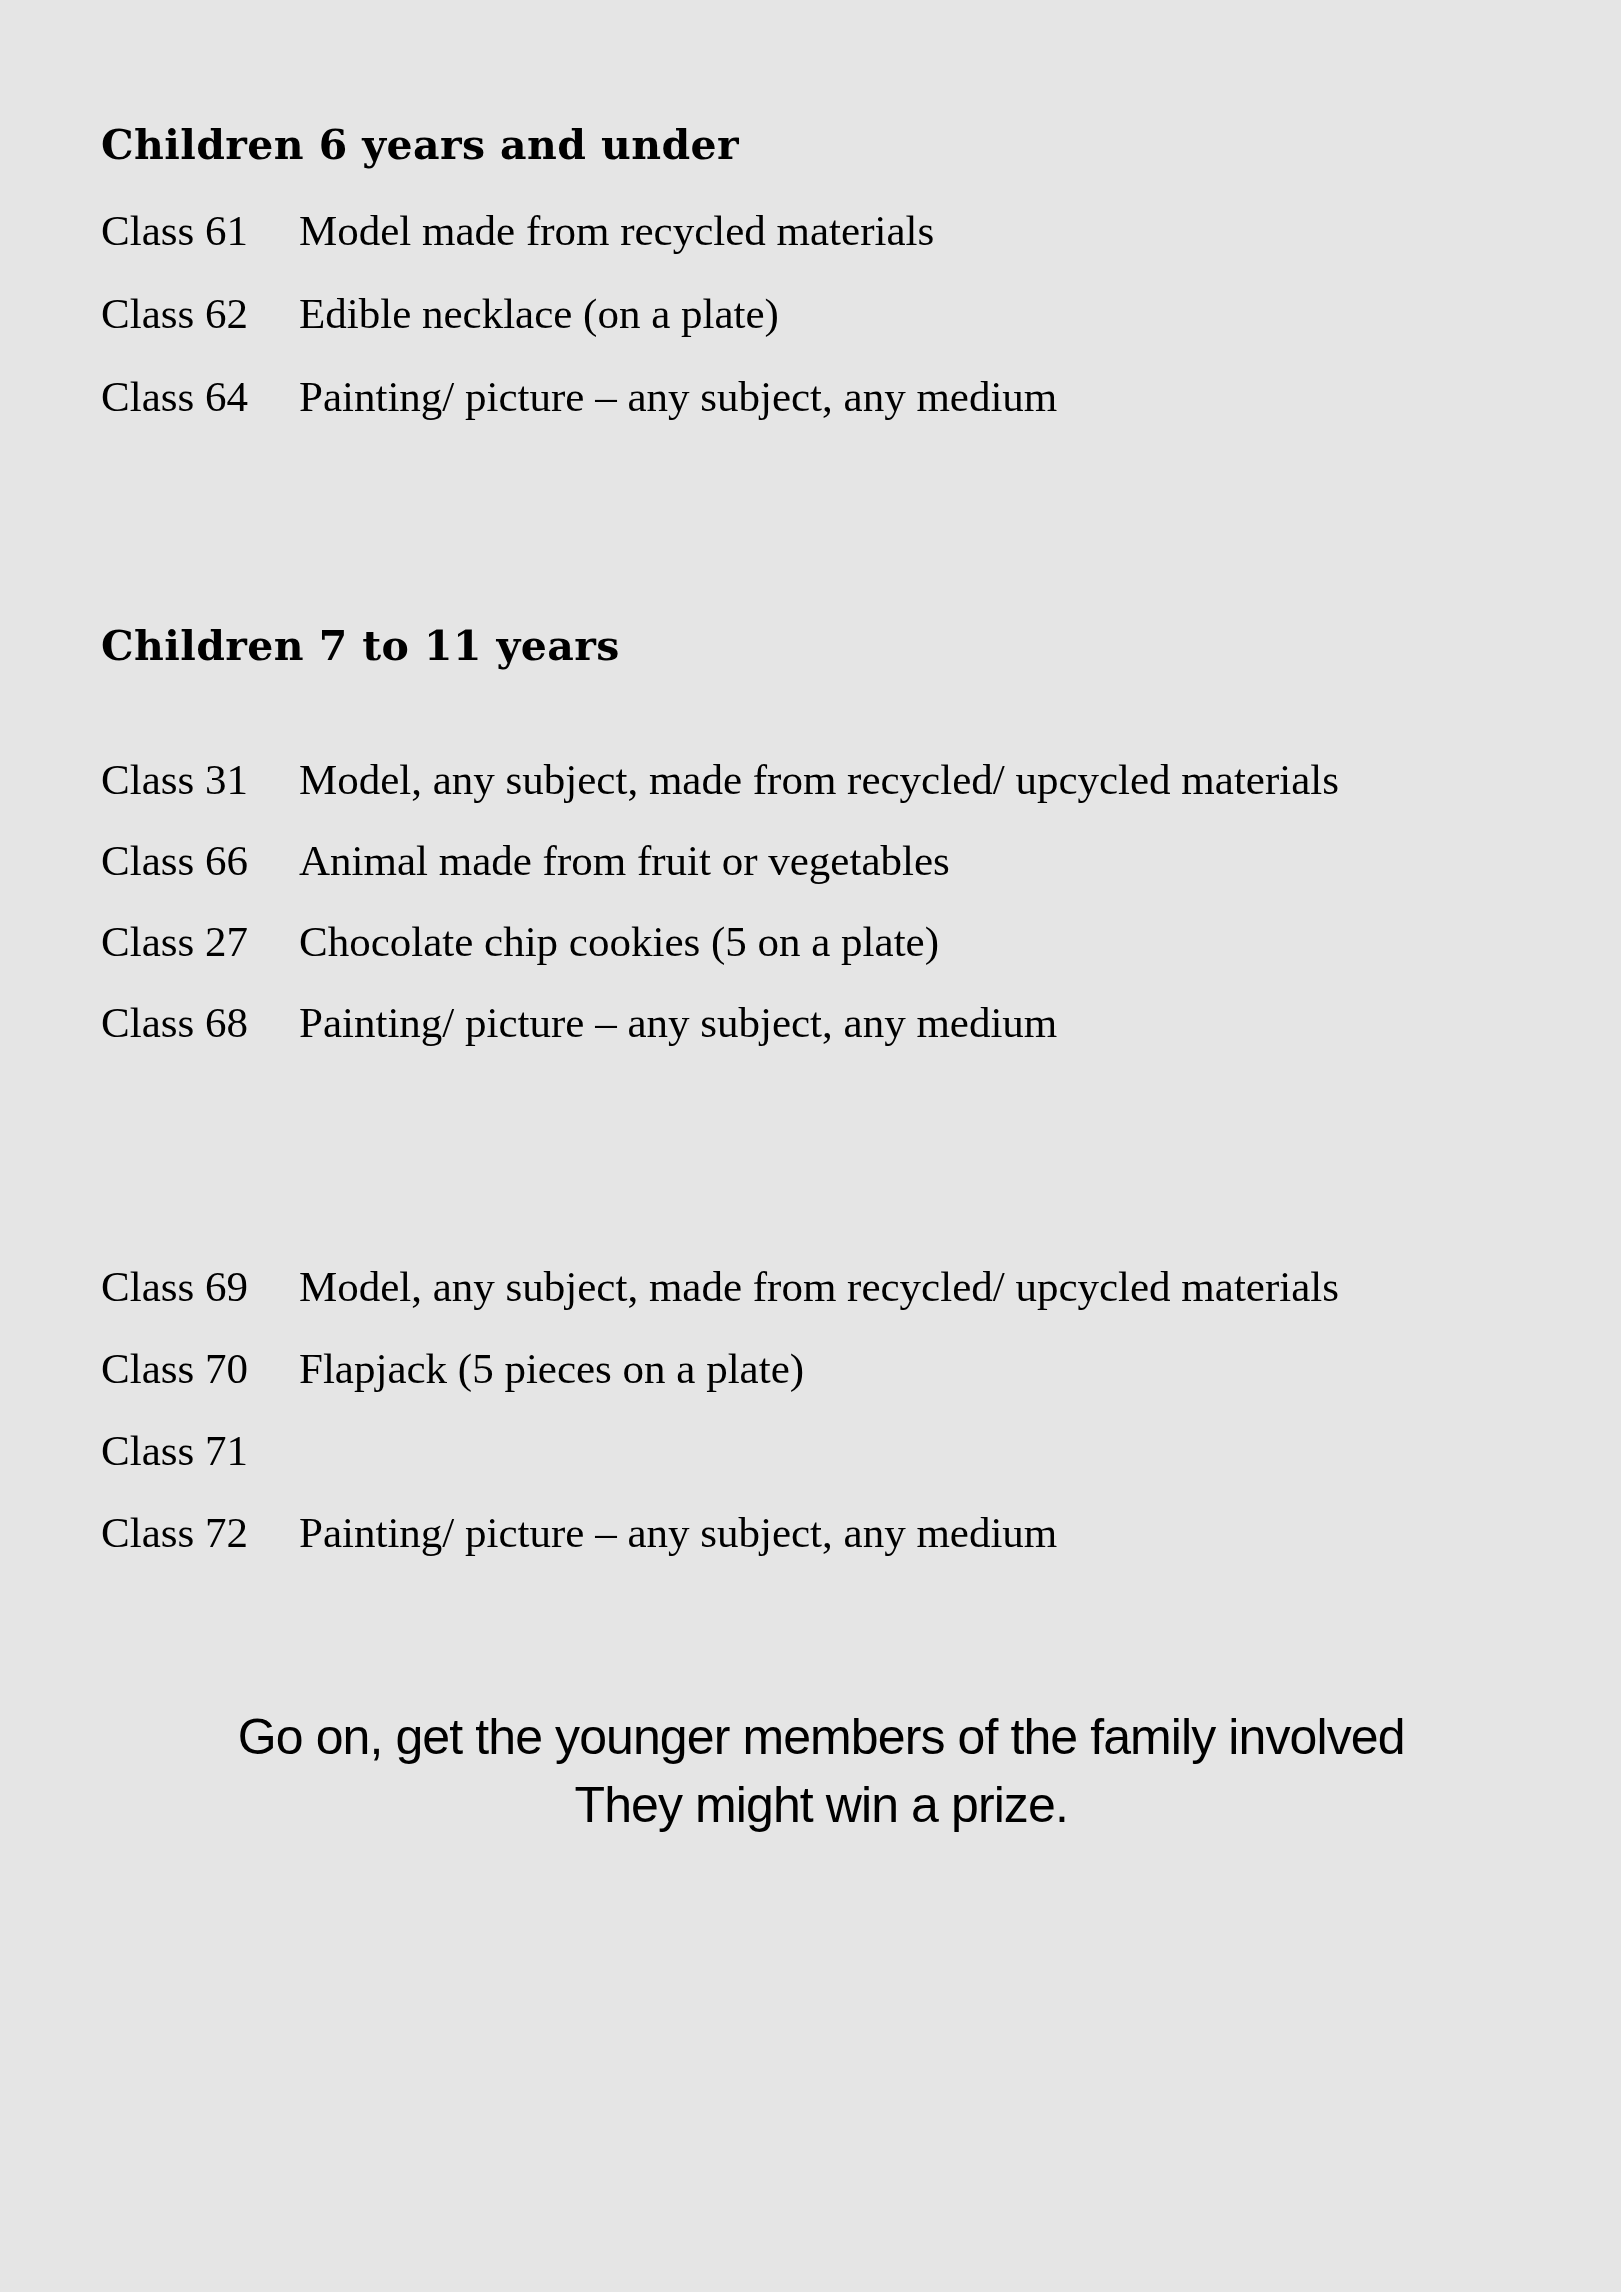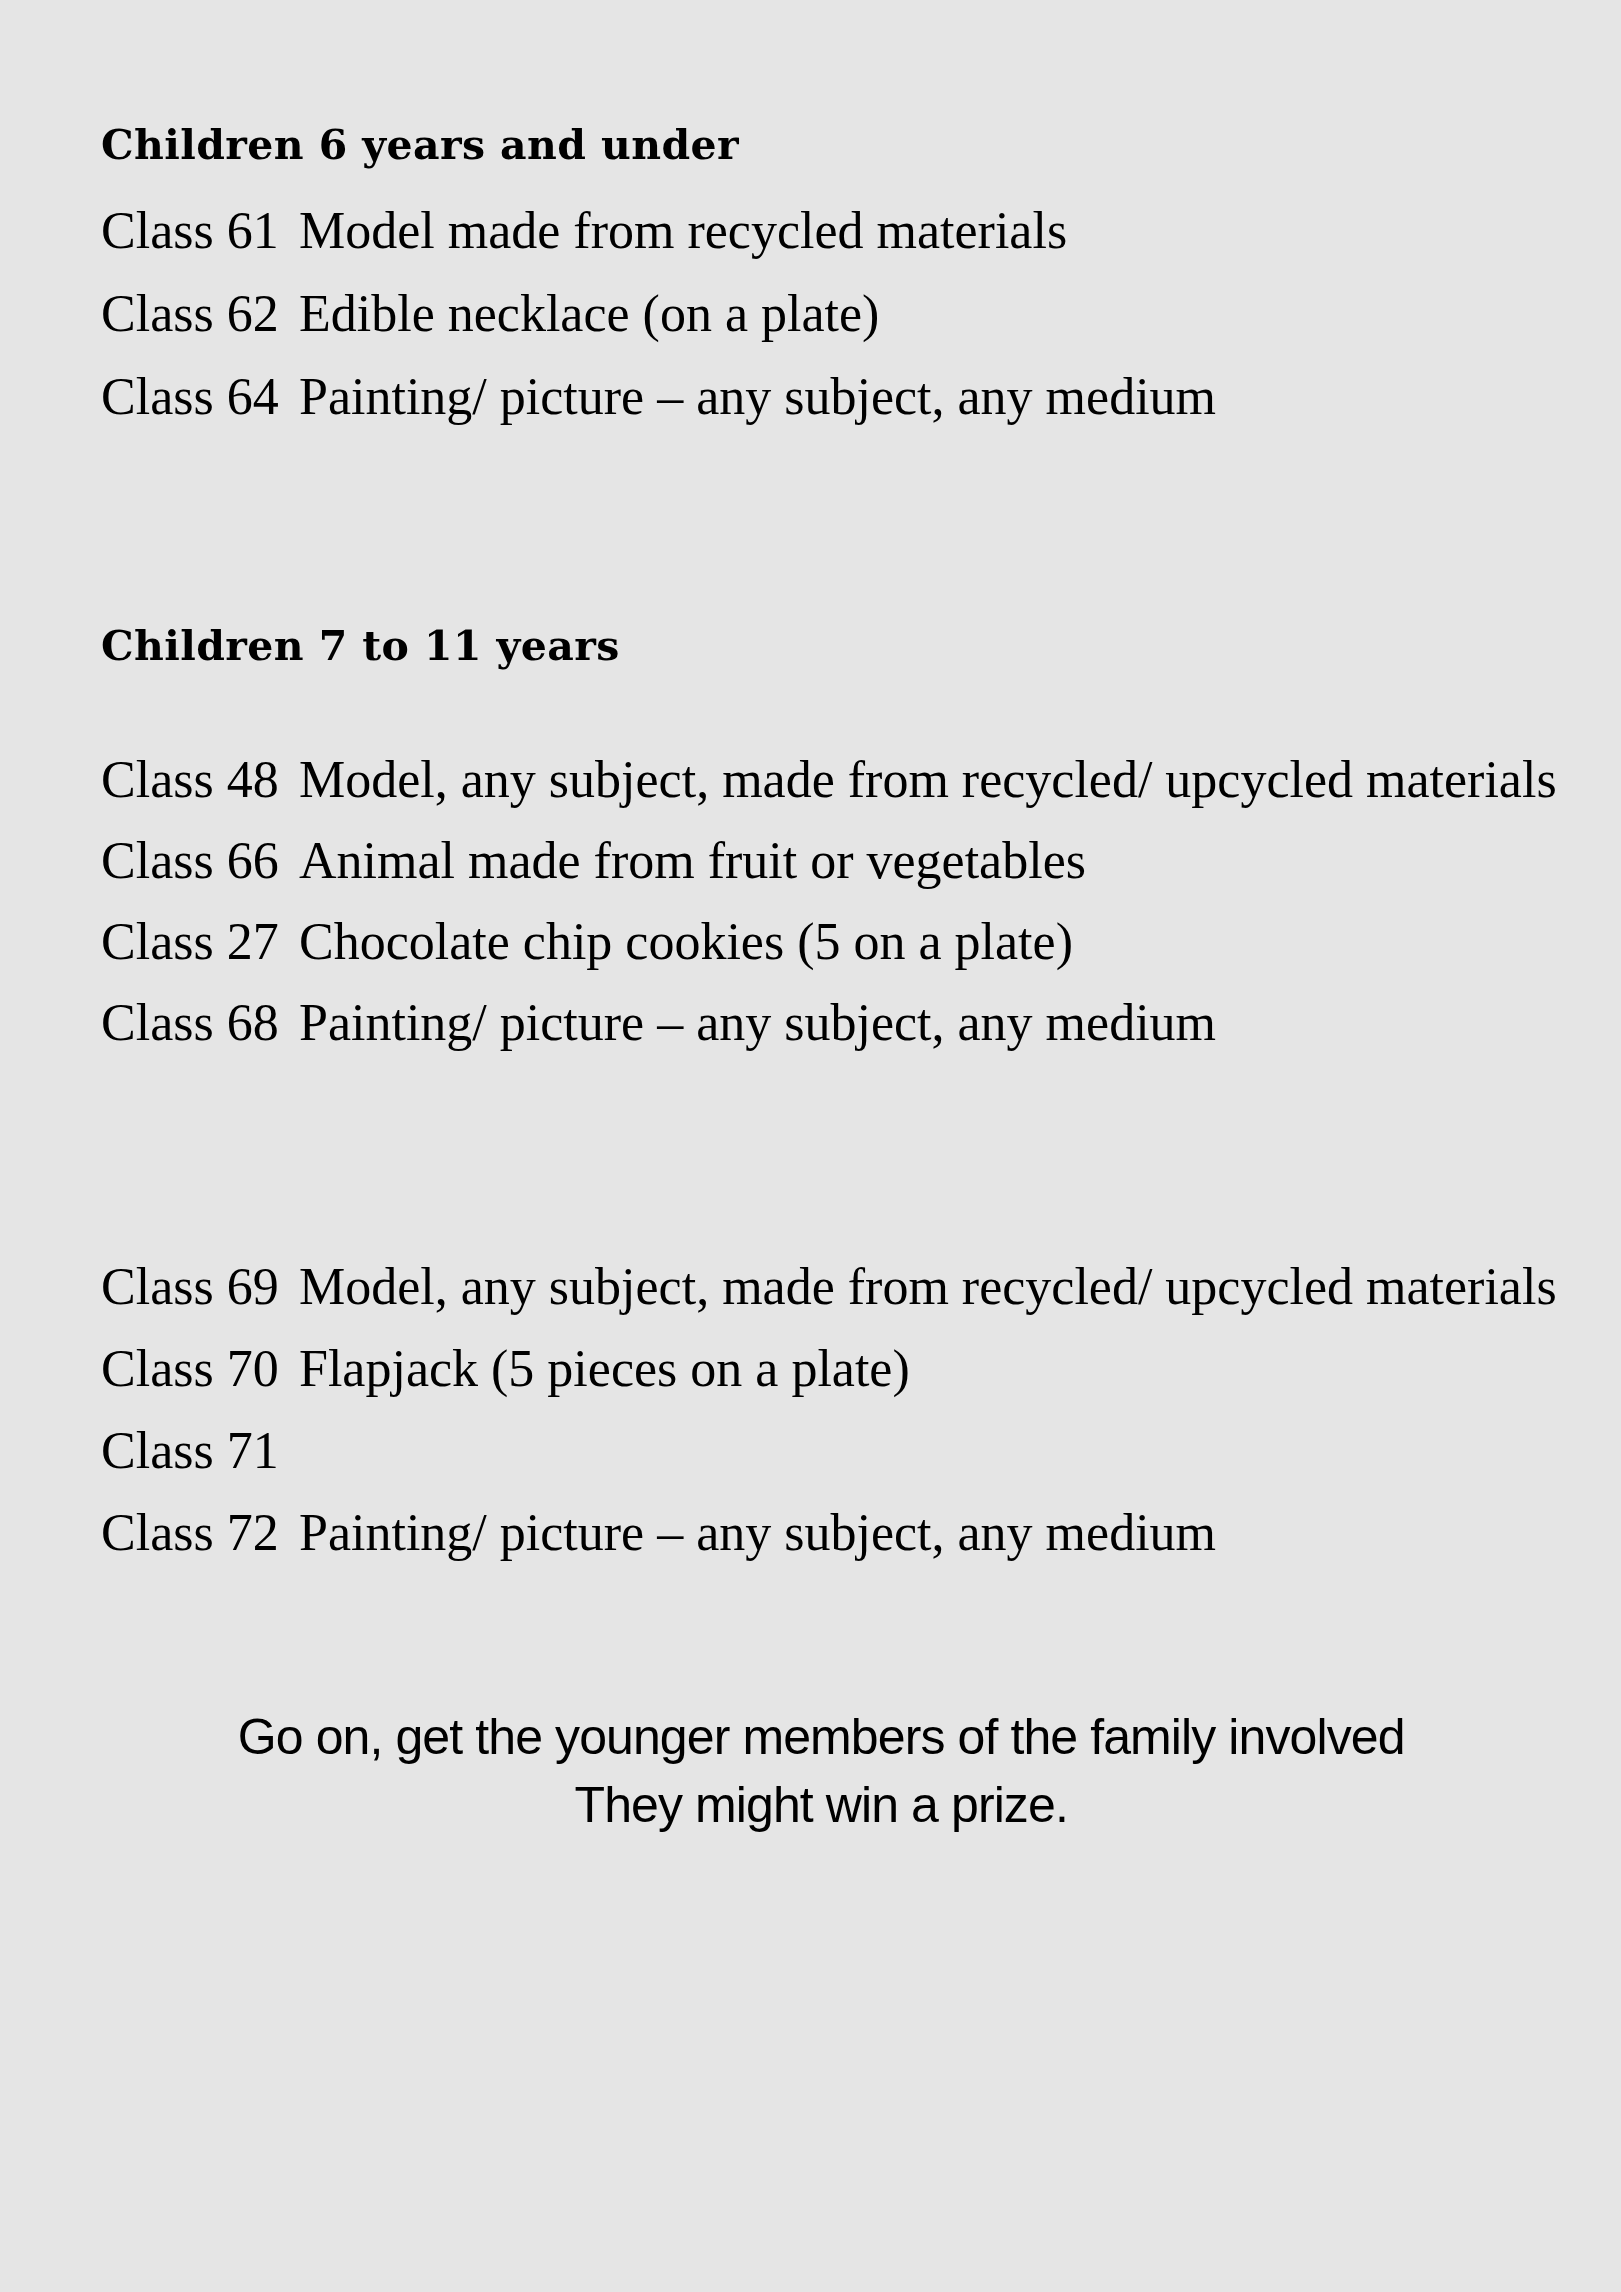--- a/index.html
+++ b/index.html
@@ -24,21 +24,21 @@
     margin: 0;
     font-family: "DejaVu Serif", "Liberation Serif", serif;
     font-weight: 700;
     font-size: 41px;
     line-height: 45px;
     letter-spacing: 0.4px;
     white-space: nowrap;
   }
   .rows {
     font-family: "Liberation Serif", serif;
-    font-size: 52px;
+    font-size: 43px;
     line-height: 39px;
     white-space: nowrap;
   }
   .row {
     display: flex;
     align-items: flex-start;
   }
   .cls {
     flex: 0 0 198px;
     width: 198px;
@@ -92,21 +92,21 @@
         <span class="cls">Class 64</span>
         <span class="desc">Painting/ picture – any subject, any medium</span>
       </div>
     </div>
   </section>
 
   <section class="section s2">
     <h2 class="heading">Children 7 to 11 years</h2>
     <div class="rows">
       <div class="row">
-        <span class="cls">Class 48</span>
+        <span class="cls">Class 31</span>
         <span class="desc">Model, any subject, made from recycled/ upcycled materials</span>
       </div>
       <div class="row">
         <span class="cls">Class 66</span>
         <span class="desc">Animal made from fruit or vegetables</span>
       </div>
       <div class="row">
         <span class="cls">Class 27</span>
         <span class="desc">Chocolate chip cookies (5 on a plate)</span>
       </div>

